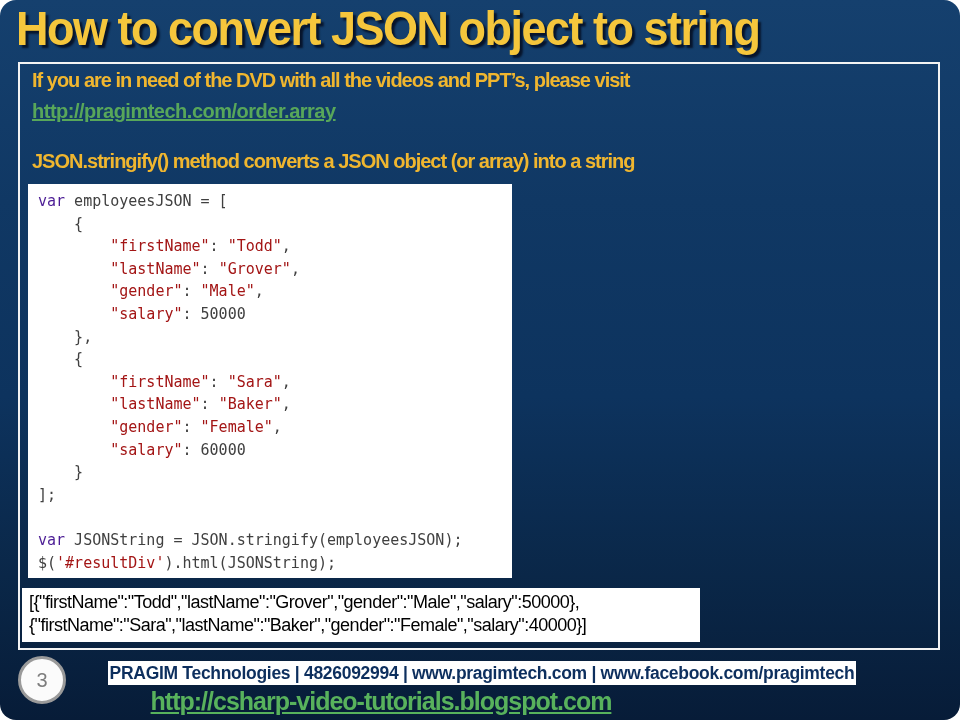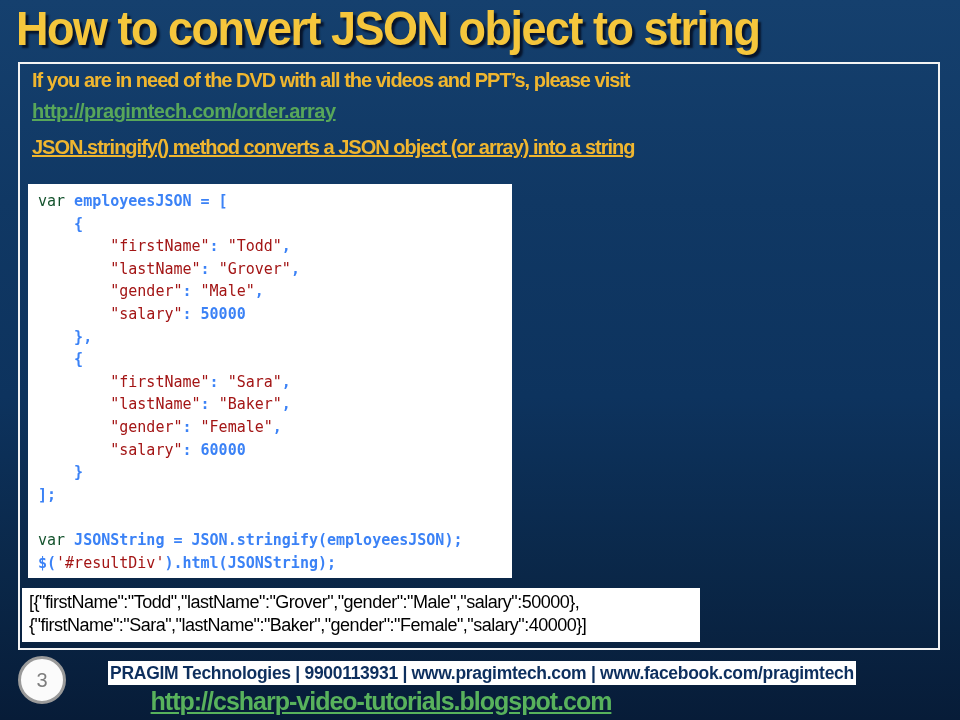--- a/index.html
+++ b/index.html
@@ -5,57 +5,58 @@
   html,body{margin:0;padding:0;}
   body{
     width:960px;height:720px;
     font-family:"Liberation Sans",sans-serif;
     overflow:hidden;
   }
   .slide{
     position:relative;width:960px;height:720px;
     background:linear-gradient(180deg,#15406e 0%,#103864 28%,#0d335e 55%,#0a2748 80%,#071c38 100%);
     overflow:hidden;
+    border-radius:16px;
   }
   .slide-title{
     position:absolute;left:16px;top:2px;
     font-size:45px;font-weight:bold;letter-spacing:-1.5px;
     color:#f5c63c;
     text-shadow:3px 3px 2px rgba(5,15,35,0.9);
     white-space:nowrap;
     transform:scaleY(1.05);transform-origin:left top;
   }
   .content-panel{
     position:absolute;left:18px;top:62px;width:918px;height:584px;
     border:2px solid #f3f3f3;
     box-sizing:content-box;
   }
   .intro-line{
     position:absolute;left:12px;
     font-size:20px;font-weight:bold;letter-spacing:-1px;
     color:#f0b62f;white-space:nowrap;
   }
   .intro-line.l1{top:5px;}
-  .intro-line.l2{top:72px;text-decoration:underline;}
+  .intro-line.l2{top:86px;}
   .order-link{
     position:absolute;left:12px;top:36px;
     font-size:20px;font-weight:bold;letter-spacing:-0.5px;
     color:#58a75a;text-decoration:underline;white-space:nowrap;
   }
   .code-block{
     position:absolute;left:8px;top:120px;width:464px;height:382px;
     background:#ffffff;
     padding:6px 10px;
     font-family:"DejaVu Sans Mono","Liberation Mono",monospace;
     font-size:15px;line-height:22.6px;
   }
   .code-line{white-space:pre;}
-  .tok-kw{color:#14532d;}
+  .tok-kw{color:#4c1d95;}
   .tok-str{color:#a31515;}
-  .tok-plain{color:#3b82f6;font-weight:bold;}
+  .tok-plain{color:#404040;}
   .output-box{
     position:absolute;left:2px;top:524px;width:664px;height:48px;
     background:#ffffff;
     padding:3px 7px;
     font-size:18px;line-height:23px;letter-spacing:-0.5px;
     color:#000;white-space:nowrap;
   }
   .page-number-badge{
     position:absolute;left:18px;top:656px;width:42px;height:42px;
     background:#fbfbfb;border:3px solid #9a9a9a;border-radius:50%;
@@ -116,18 +117,18 @@
       <div>{"firstName":"Sara","lastName":"Baker","gender":"Female","salary":40000}]</div>
     </div>
 
   </div>
 
   <div class="page-number-badge">
     <span>3</span>
   </div>
 
   <div class="footer-info-bar">
-    <span>PRAGIM Technologies | 9900113931 | www.pragimtech.com | www.facebook.com/pragimtech</span>
+    <span>PRAGIM Technologies | 4826092994 | www.pragimtech.com | www.facebook.com/pragimtech</span>
   </div>
 
   <a class="blog-link">http://csharp-video-tutorials.blogspot.com</a>
 
 </div>
 
 </body></html>

